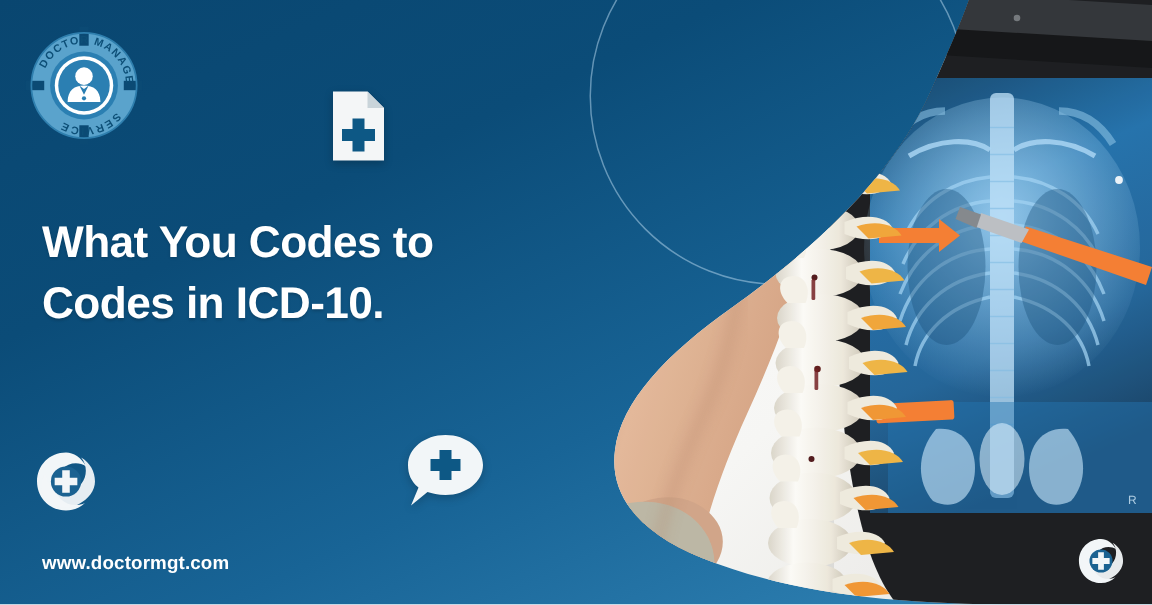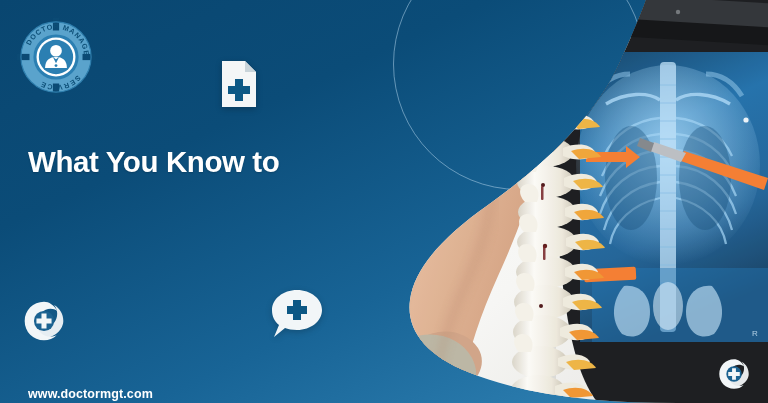--- a/index.html
+++ b/index.html
@@ -71,21 +71,20 @@
 
   
   .site-url {
     position: absolute;
     left: 28px;
     top: 368px;
     color: #ffffff;
     font-size: 12.5px;
     font-weight: bold;
     letter-spacing: 0.1px;
-    margin-top: 19px;
   }
 
   
   .doc-icon {
     position: absolute;
     left: 219px;
     top: 59px;
     width: 40px;
     height: 50px;
   }
@@ -459,18 +458,19 @@
                C 34,45 26,44 21,39 C 14,32 15,21 22,15 C 27,10 35,9 41,13
                C 37,6 31,2 25,2 Z" fill="#f2f6f8"></path>
       <path d="M 48,25 C 48,17 44,10 37,6 C 42,12 42,21 37,27 C 31,34 21,35 15,30
                C 11,27 9,23 9,18 C 5,23 4,31 8,37 C 14,46 26,48 35,43 C 43,39 48,32 48,25 Z" fill="#f2f6f8" opacity="0.95"></path>
       <circle cx="25" cy="25" r="12" fill="#1b6291"></circle>
       <path d="M 22,16 L 28,16 L 28,22 L 34,22 L 34,28 L 28,28 L 28,34 L 22,34 L 22,28 L 16,28 L 16,22 L 22,22 Z" fill="#f2f6f8"></path>
     </svg>
   </div>
 
   <div class="headline">
-    <span class="ln">What You Know to</span>
+    <span class="ln">What You Codes to</span>
+    <span class="ln">Codes in ICD-10.</span>
   </div>
 
   <div class="site-url">www.doctormgt.com</div>
 
 </div>
 
 </body></html>

